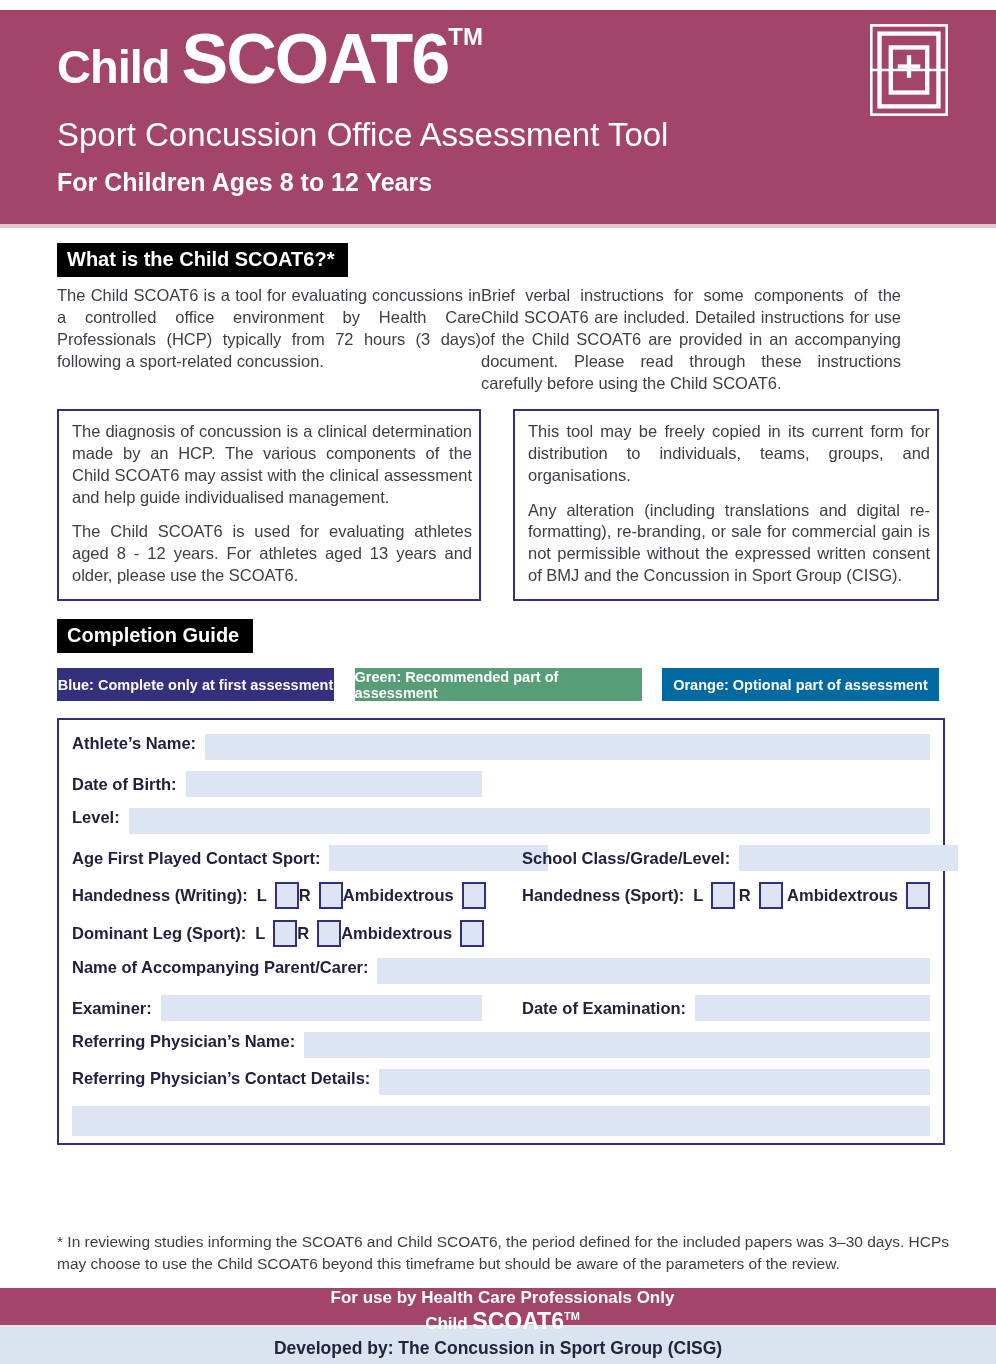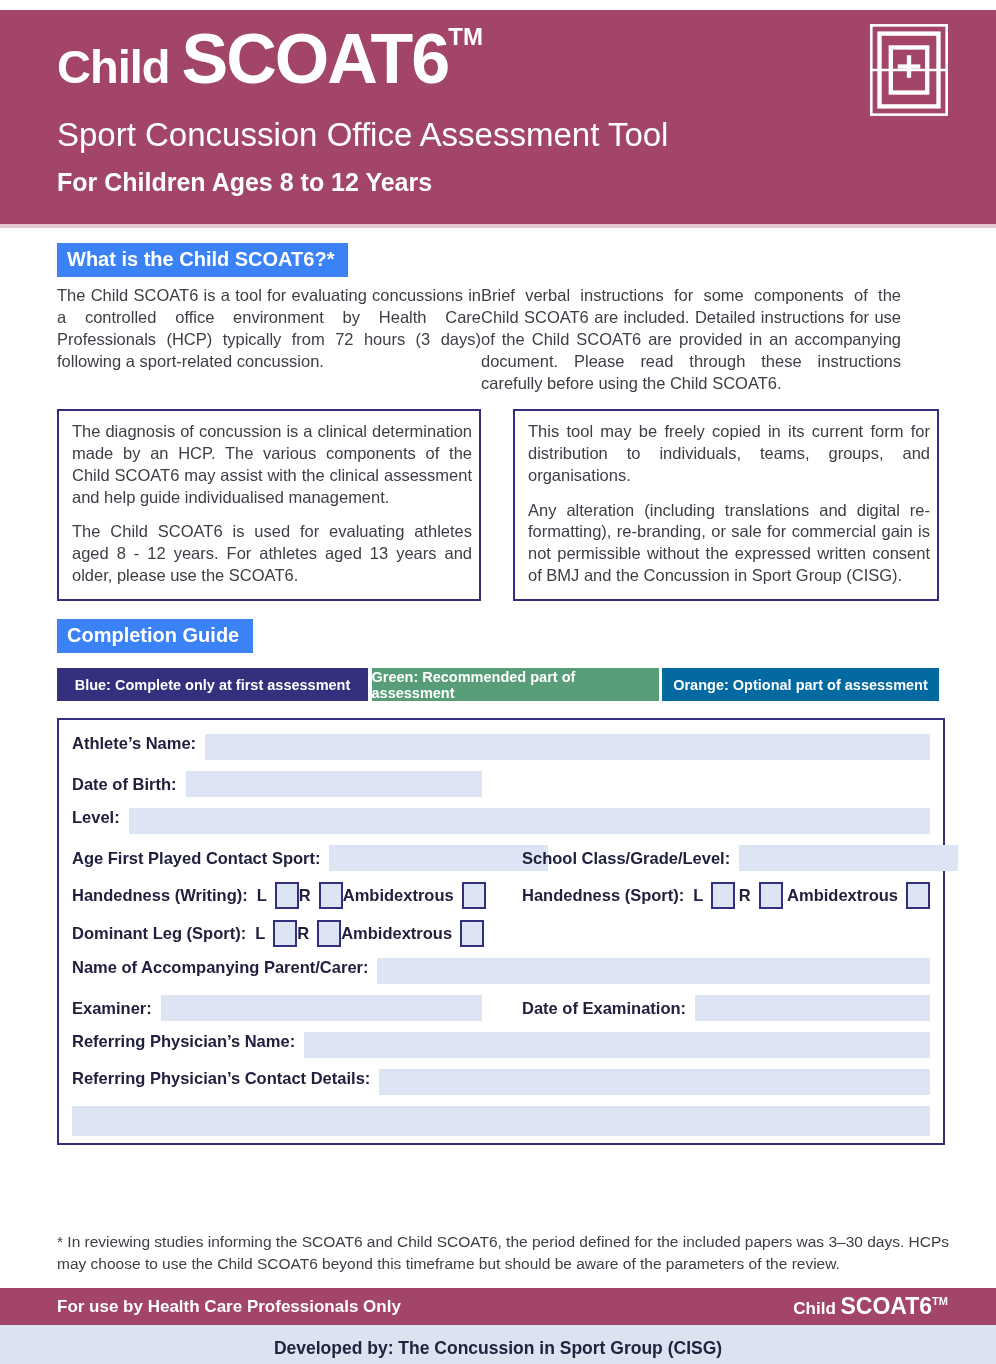--- a/index.html
+++ b/index.html
@@ -12,39 +12,39 @@
   .header-strip { height:4px; background:#e3c4d2; }
   .title-line { line-height:1; white-space:nowrap; }
   .title-child { font-size:47px; font-weight:bold; letter-spacing:-1px; }
   .title-scoat { font-size:70px; font-weight:bold; letter-spacing:-2px; }
   .title-tm { font-size:24px; font-weight:bold; vertical-align:38px; letter-spacing:0; }
   .subtitle { font-size:33px; font-weight:400; margin-top:22px; letter-spacing:0; }
   .age-range { font-size:25px; font-weight:bold; margin-top:14px; }
   .cisg-logo { position:absolute; top:14px; right:48px; }
 
   
-  .sec-head { display:inline-block; background:#3b82f6; color:#fff; font-weight:bold; font-size:20px; padding:5px 14px 6px 10px; }
+  .sec-head { display:inline-block; background:#000000; color:#fff; font-weight:bold; font-size:20px; padding:5px 14px 6px 10px; }
   .what-head-wrap { margin:15px 0 0 57px; }
   .cg-head-wrap { margin:18px 0 0 57px; }
 
   
   .cols { display:flex; margin:8px 57px 0 57px; justify-content:flex-start; }
   .col-left { width:424px; }
   .col-right { width:420px; }
   .para { font-size:16.5px; line-height:1.33; text-align:justify; color:#3c3e46; }
   .boxes { display:flex; margin:14px 57px 0 57px; justify-content:space-between; align-items:stretch; }
   .tbox { border:2px solid #332e7d; padding:10px 7px 12px 13px; }
   .tbox .para + .para { margin-top:13px; }
   .tbox.left { width:424px; }
   .tbox.right { width:426px; }
 
   
   .legend { display:flex; margin:15px 57px 0 57px; justify-content:space-between; }
   .bar { height:33px; display:flex; align-items:center; justify-content:center; color:#fff; font-weight:bold; font-size:14.5px; }
-  .bar-blue { width:311px; background:#35307d; }
+  .bar-blue { width:277px; background:#35307d; }
   .bar-green { width:287px; background:#569d78; }
   .bar-orange { width:277px; background:#0369a1; }
 
   
   .form-box { margin:17px 51px 0 57px; border:2px solid #332e7d; padding:12px 13px 14px 13px; height:427px; }
   .frow { display:flex; margin-top:11px; }
   .frow:first-child { margin-top:2px; }
   .flabel { font-weight:bold; font-size:16.5px; color:#21213f; white-space:nowrap; margin-right:9px; }
   .finput { background:#dde4f4; border:none; height:26px; font-size:16px; color:#21213f; padding:0 6px; font-family:"Liberation Sans",sans-serif; }
   .grow { flex:1 1 auto; }
@@ -53,21 +53,21 @@
   .cb { width:24px; height:27px; background:#dde4f4; border:2px solid #332e7d; display:inline-block; flex:0 0 auto; }
   .opt { display:flex; align-items:center; }
   .opt .olabel { font-weight:bold; font-size:16.5px; color:#21213f; margin-right:8px; white-space:nowrap; }
   .optgap { width:22px; }
   .optgap-s { width:16px; }
 
   
   .footnote { margin:86px 40px 0 57px; font-size:15.5px; line-height:1.38; color:#3c3e46; }
 
   
-  .footer-bar { margin-top:14px; height:37px; background:#a34569; color:#fff; display:flex; align-items:center; justify-content:space-between; padding:0 48px 0 57px; }
+  .footer-bar { margin-top:14px; height:37px; background:#a34569; color:#fff; display:flex; align-items:center; justify-content:space-between; padding:0 48px 0 57px;flex-direction:column; }
   .footer-bar .fb-left { font-weight:bold; font-size:17px; }
   .fb-right { white-space:nowrap; }
   .fb-child { font-size:17px; font-weight:bold; }
   .fb-scoat { font-size:23px; font-weight:bold; }
   .fb-tm { font-size:11px; font-weight:bold; vertical-align:9px; }
 
   
   .supporters { height:148px; background:#dbe3f1; padding-top:13px; }
   .developed { text-align:center; font-weight:bold; font-size:17.5px; color:#23233f; }
 </style>

